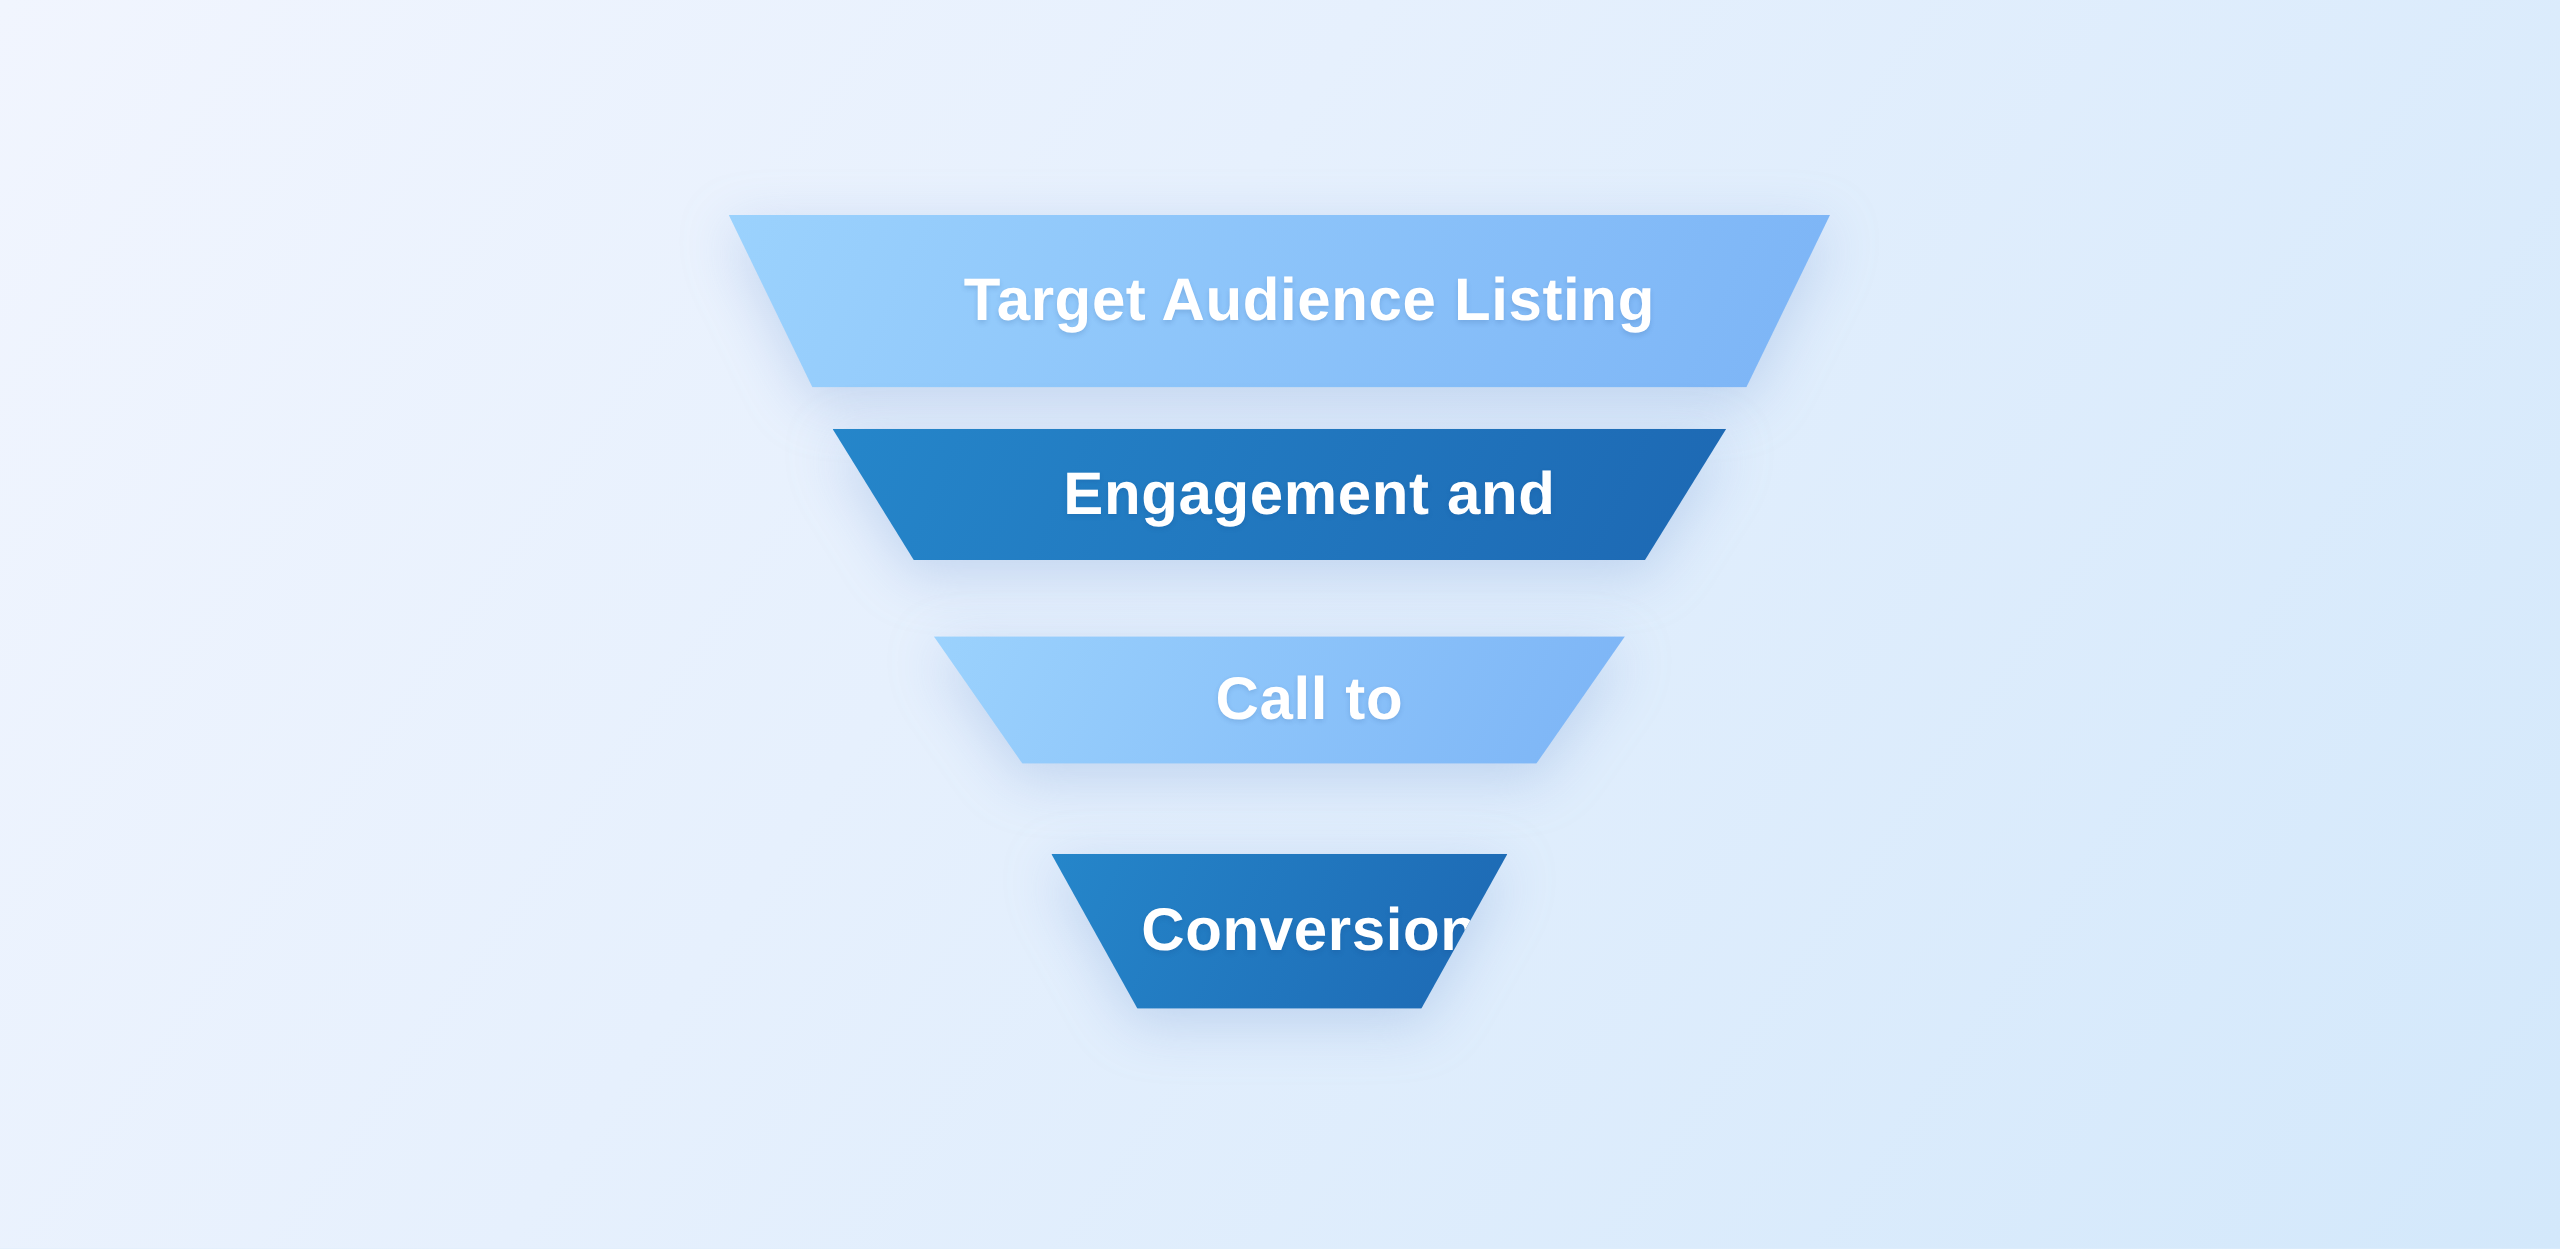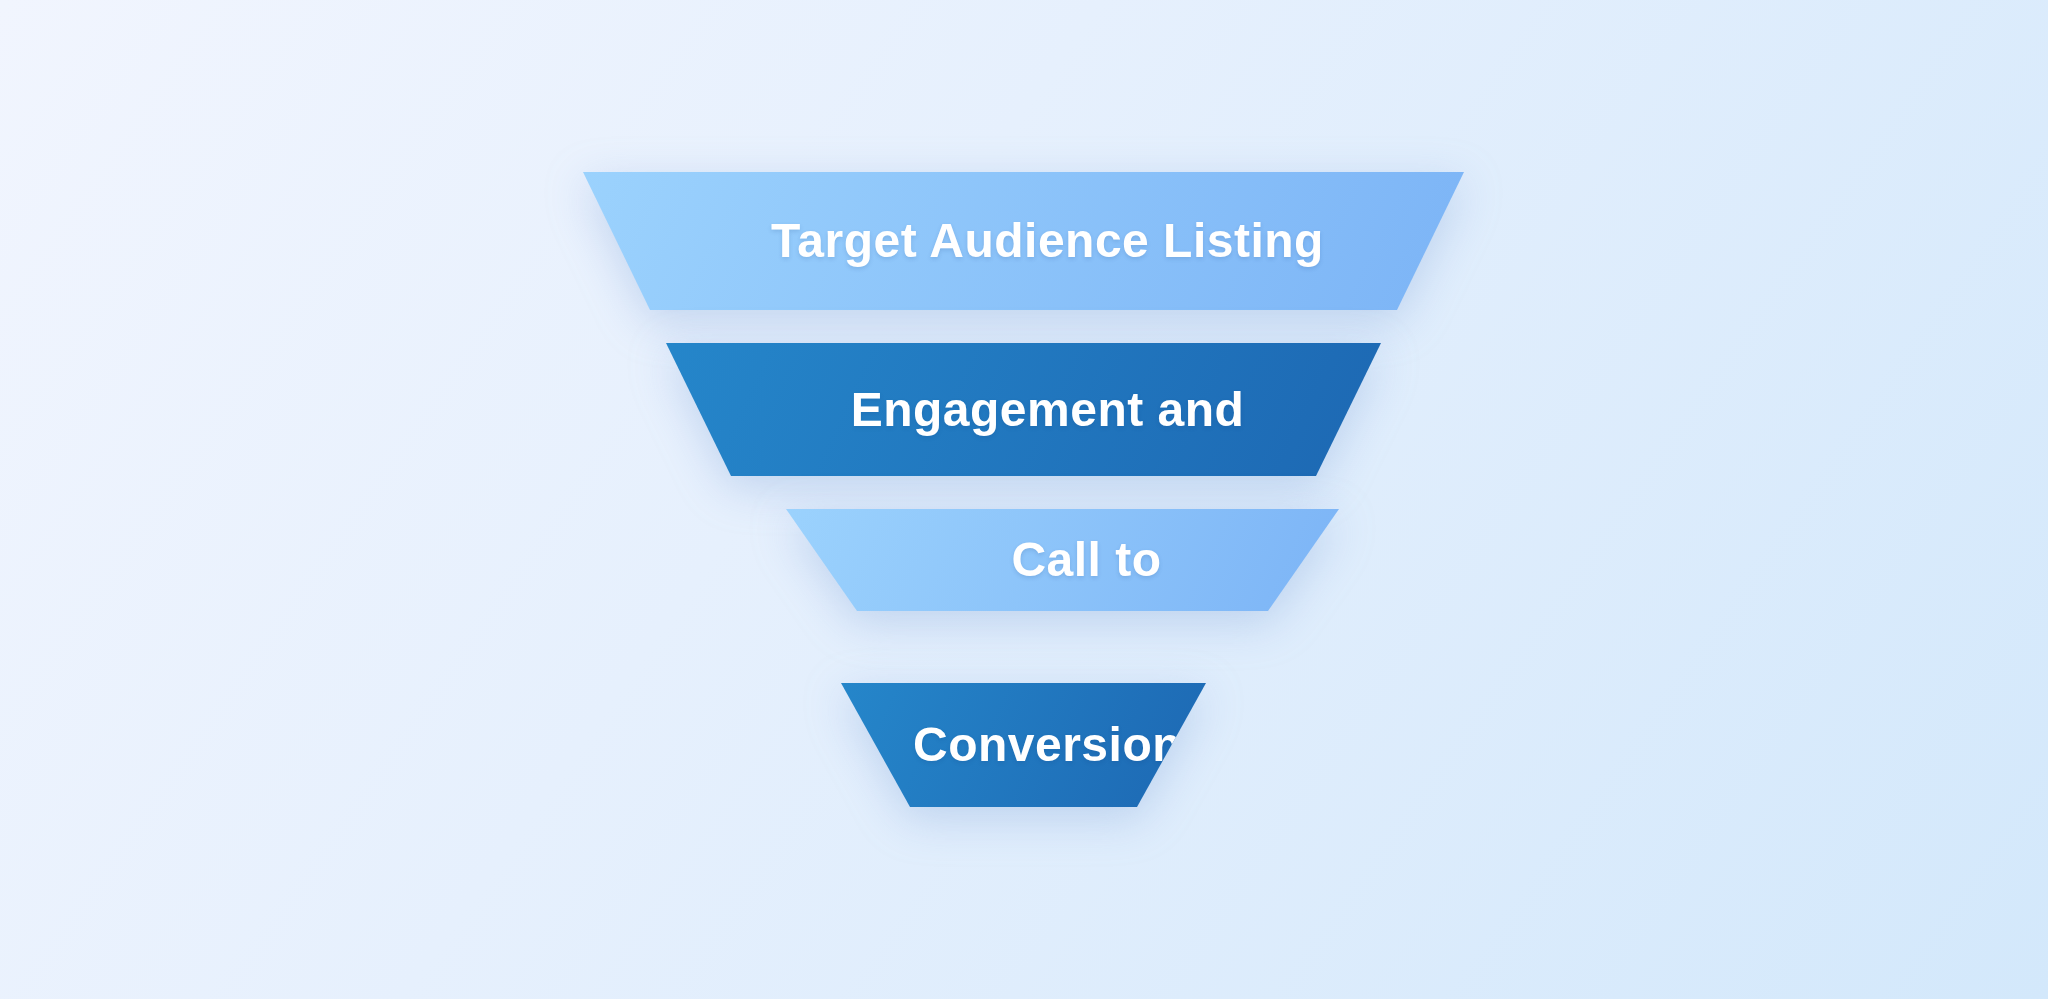--- a/index.html
+++ b/index.html
@@ -31,24 +31,24 @@
     font-weight: bold;
     font-size: 48px;
     line-height: 62px;
     text-align: center;
     letter-spacing: 0.5px;
     text-shadow: 0 2px 4px rgba(20, 60, 120, 0.15);
   }
   .stage-1 { left: 583px; top: 172px; width: 881px; height: 138px; }
   .stage-1 .shape { clip-path: polygon(0 0, 100% 0, calc(100% - 67px) 100%, 67px 100%); }
 
-  .stage-2 { left: 666px; top: 343px; width: 715px; height: 133px; }
+  .stage-2 { left: 666px; top: 343px; width: 715px; height: 105px; }
   .stage-2 .shape { clip-path: polygon(0 0, 100% 0, calc(100% - 65px) 100%, 65px 100%); }
 
-  .stage-3 { left: 786px; top: 509px; width: 553px; height: 102px; }
+  .stage-3 { left: 747px; top: 509px; width: 553px; height: 102px; }
   .stage-3 .shape { clip-path: polygon(0 0, 100% 0, calc(100% - 71px) 100%, 71px 100%); }
 
   .stage-4 { left: 841px; top: 683px; width: 365px; height: 124px; }
   .stage-4 .shape { clip-path: polygon(0 0, 100% 0, calc(100% - 69px) 100%, 69px 100%); }
 
   .label-line { display: block; margin-left: 48px; }
   .label-line:empty { display: none; }
 </style>
 </head>
 <body>

